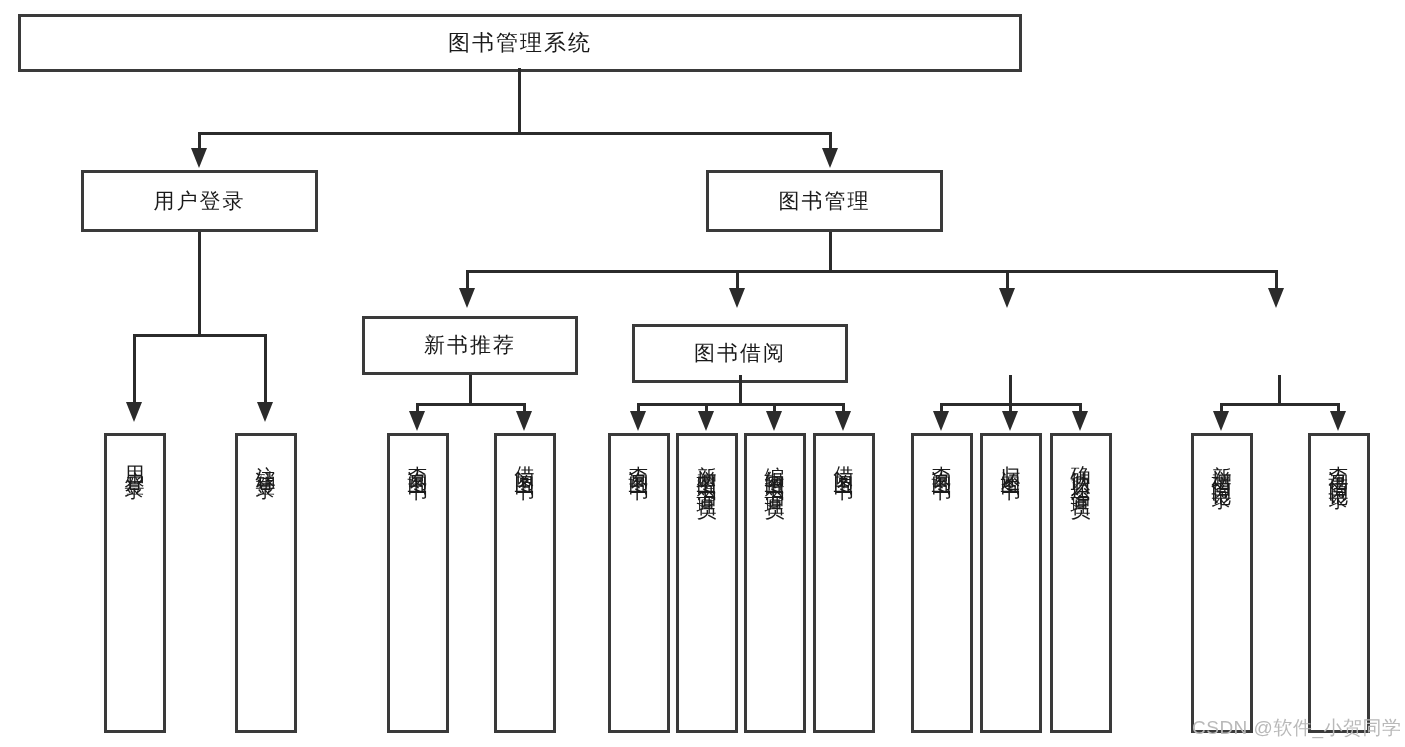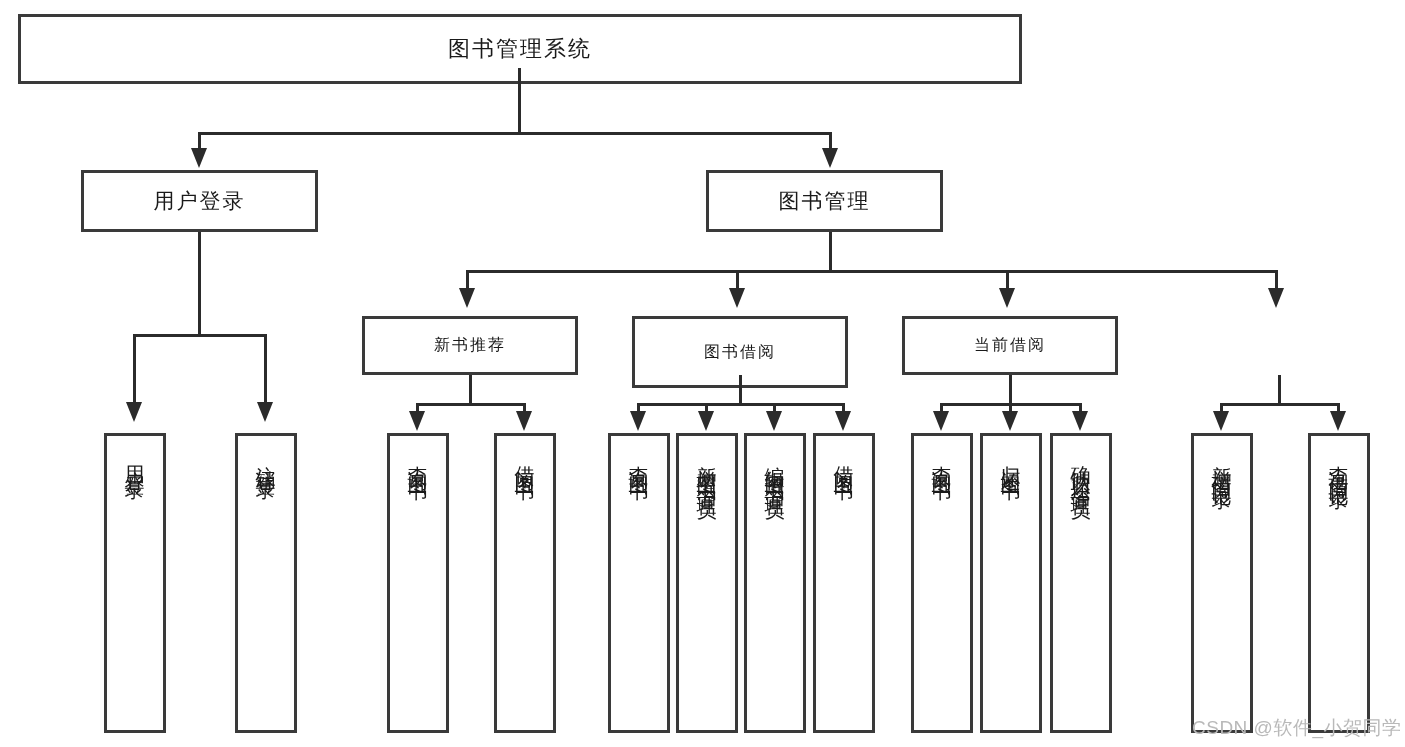--- a/index.html
+++ b/index.html
@@ -34,21 +34,21 @@
     line-height: 1.15;
     letter-spacing: 1px;
     white-space: nowrap;
     color: #1a1a1a;
   }
   
   .node.root { border-width: 3px; }
   .node.root .label { font-size: 22px; letter-spacing: 2px; }
 
   .node.lvl2 .label { font-size: 21px; letter-spacing: 2px; }
-  .node.lvl3 .label { font-size: 16px; letter-spacing: 2px; }
+  .node.lvl3 .label { font-size: 21px; letter-spacing: 2px; }
 
   
   .node.leaf {
     border-width: 3px;
     align-items: flex-start;
     justify-content: center;
     padding-top: 14px;
   }
   .node.leaf .label {
     writing-mode: vertical-rl;
@@ -84,21 +84,21 @@
     letter-spacing: 0.5px;
     white-space: nowrap;
     user-select: none;
   }
 </style>
 </head>
 <body>
 
 <div id="canvas">
 
-  <div class="node root" style="left:18px; top:14px; width:1004px; height:70px;">
+  <div class="node root" style="left:18px; top:14px; width:1004px; height:58px;">
     <span class="label">图书管理系统</span>
   </div>
 
   <div class="vline" style="left:518px; top:68px; width:3px; height:66px;"></div>
 
   <div class="hline" style="left:198px; top:132px; width:634px; height:3px;"></div>
 
   <div class="vline" style="left:198px; top:132px; width:3px; height:20px;"></div>
   <div class="arrow" style="left:191px; top:148px;"></div>
 
@@ -132,27 +132,24 @@
   <div class="vline" style="left:1006px; top:270px; width:3px; height:22px;"></div>
   <div class="arrow" style="left:999px; top:288px;"></div>
 
   <div class="vline" style="left:1275px; top:270px; width:3px; height:22px;"></div>
   <div class="arrow" style="left:1268px; top:288px;"></div>
 
   <div class="node lvl3" style="left:362px; top:316px; width:216px; height:59px;">
     <span class="label">新书推荐</span>
   </div>
 
-  <div class="node lvl3" style="left:632px; top:316px; width:216px; height:72px;">
+  <div class="node lvl3" style="left:632px; top:324px; width:216px; height:59px;">
     <span class="label">图书借阅</span>
   </div>
 
-  <div class="node lvl3" style="left:902px; top:316px; width:216px; height:59px;">
-    <span class="label">当前借阅</span>
-  </div>
 
 
   <div class="vline" style="left:469px; top:375px; width:3px; height:30px;"></div>
   <div class="hline" style="left:416px; top:403px; width:110px; height:3px;"></div>
   <div class="vline" style="left:416px; top:403px; width:3px; height:12px;"></div>
   <div class="arrow" style="left:409px; top:411px;"></div>
   <div class="vline" style="left:523px; top:403px; width:3px; height:12px;"></div>
   <div class="arrow" style="left:516px; top:411px;"></div>
 
   <div class="vline" style="left:739px; top:375px; width:3px; height:30px;"></div>

